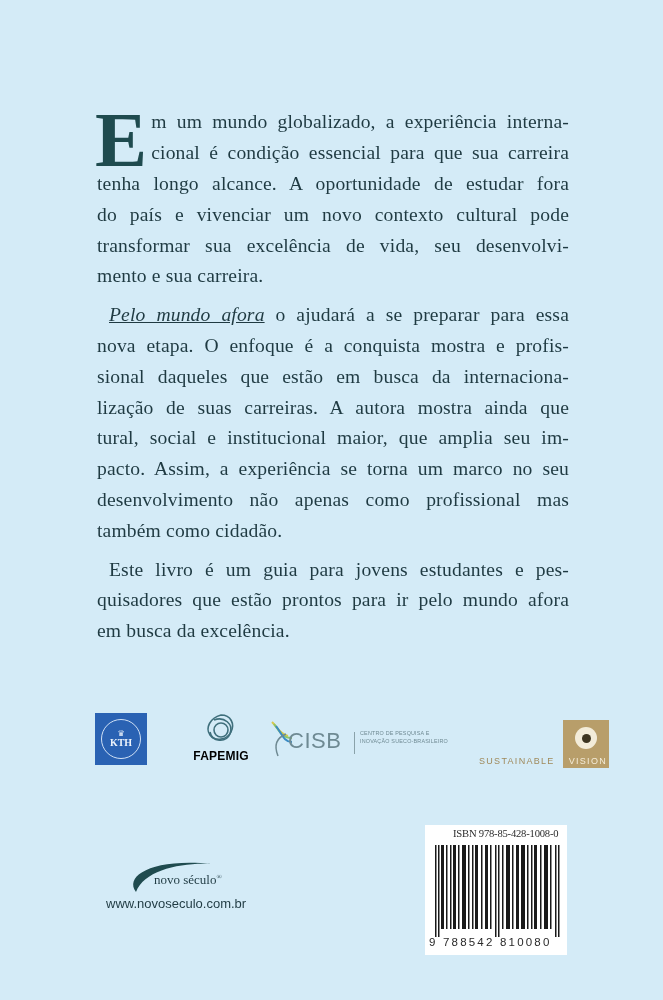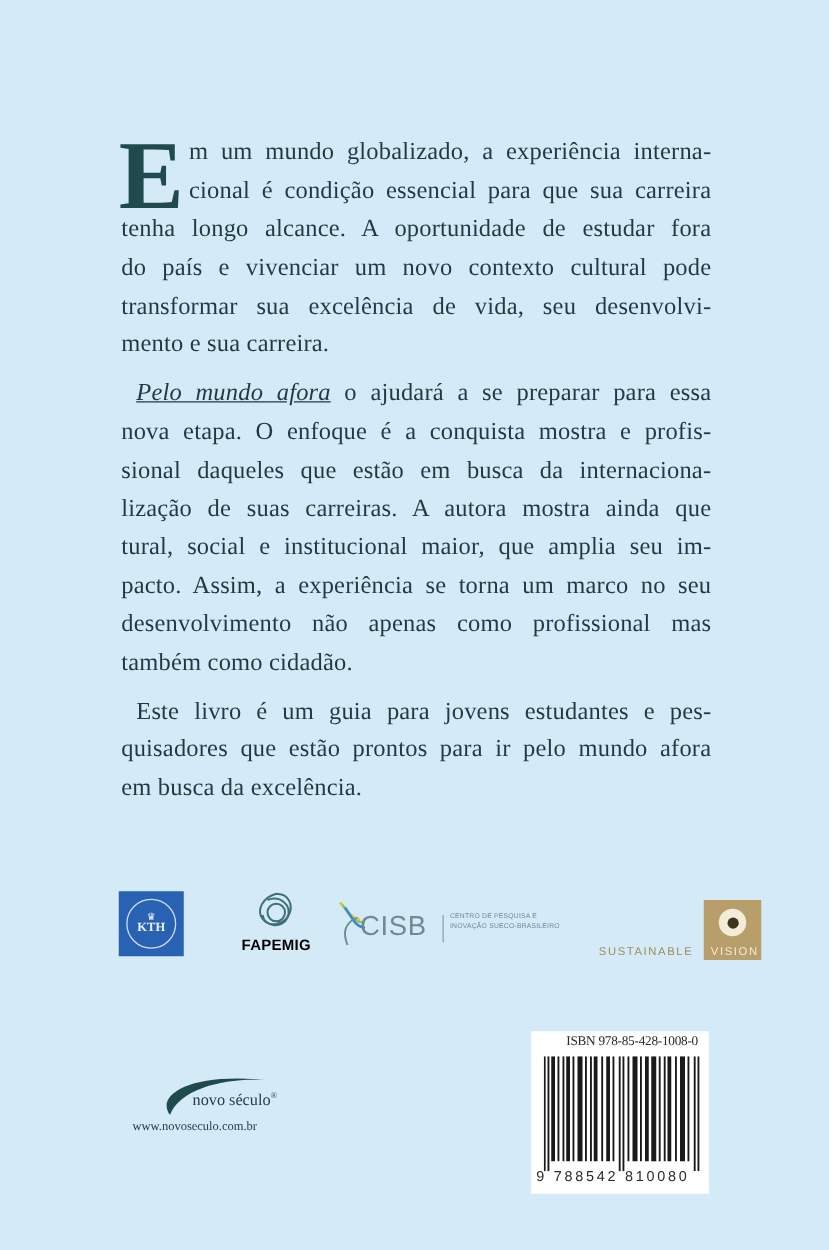--- a/index.html
+++ b/index.html
@@ -40,21 +40,21 @@
     .sv { position: absolute; left: 479px; top: 8px; width: 130px; height: 48px; }
     .sv .box { position: absolute; right: 0; top: 0; width: 46px; height: 48px; background: #b89e6a; }
     .sv .eye { position: absolute; right: 12px; top: 7px; width: 22px; height: 22px; border-radius: 50%; background: #f3ecd9; display: flex; align-items: center; justify-content: center; }
     .sv .pupil { width: 9px; height: 9px; border-radius: 50%; background: #3d3520; }
     .sv .t1 { position: absolute; left: 0; top: 36px; font-family: "Liberation Sans", sans-serif; font-size: 9px; letter-spacing: 1.3px; color: #a08a5c; }
     .sv .t2 { position: absolute; right: 2px; top: 36px; font-family: "Liberation Sans", sans-serif; font-size: 9px; letter-spacing: 1.3px; color: #f4ecd8; }
 
     .publisher { position: absolute; left: 104px; top: 856px; width: 200px; height: 70px; }
     .publisher svg { position: absolute; left: 18px; top: 0; }
     .publisher .pname { position: absolute; left: 50px; top: 16px; font-family: "Liberation Serif", serif; font-size: 13px; color: #1f3a42; }
-    .publisher .url { position: absolute; left: 2px; top: 40px; font-family: Liberation Serif, serif; font-size: 10px; color: #1f3a42; }
+    .publisher .url { position: absolute; left: 2px; top: 40px; font-family: Liberation Sans, sans-serif; font-size: 13px; color: #1f3a42; }
 
     .isbn-box { position: absolute; left: 425px; top: 825px; width: 142px; height: 130px; background: #ffffff; }
     .isbn-box .isbn-text { position: absolute; left: 8px; top: 3px; font-family: Liberation Serif, serif; font-size: 10.6px; color: #2a2a2a; letter-spacing: -0.2px; white-space: nowrap; margin-left: 20px; }
     .isbn-box .bars { position: absolute; left: 10px; top: 20px; height: 92px; width: 126px; }
     .isbn-box .digits { position: absolute; left: 4px; top: 111px; font-family: "Liberation Sans", sans-serif; font-size: 11.5px; letter-spacing: 2.2px; color: #2a2a2a; white-space: nowrap; }
   </style>
 </head>
 <body>
 
 <div class="blurb">

